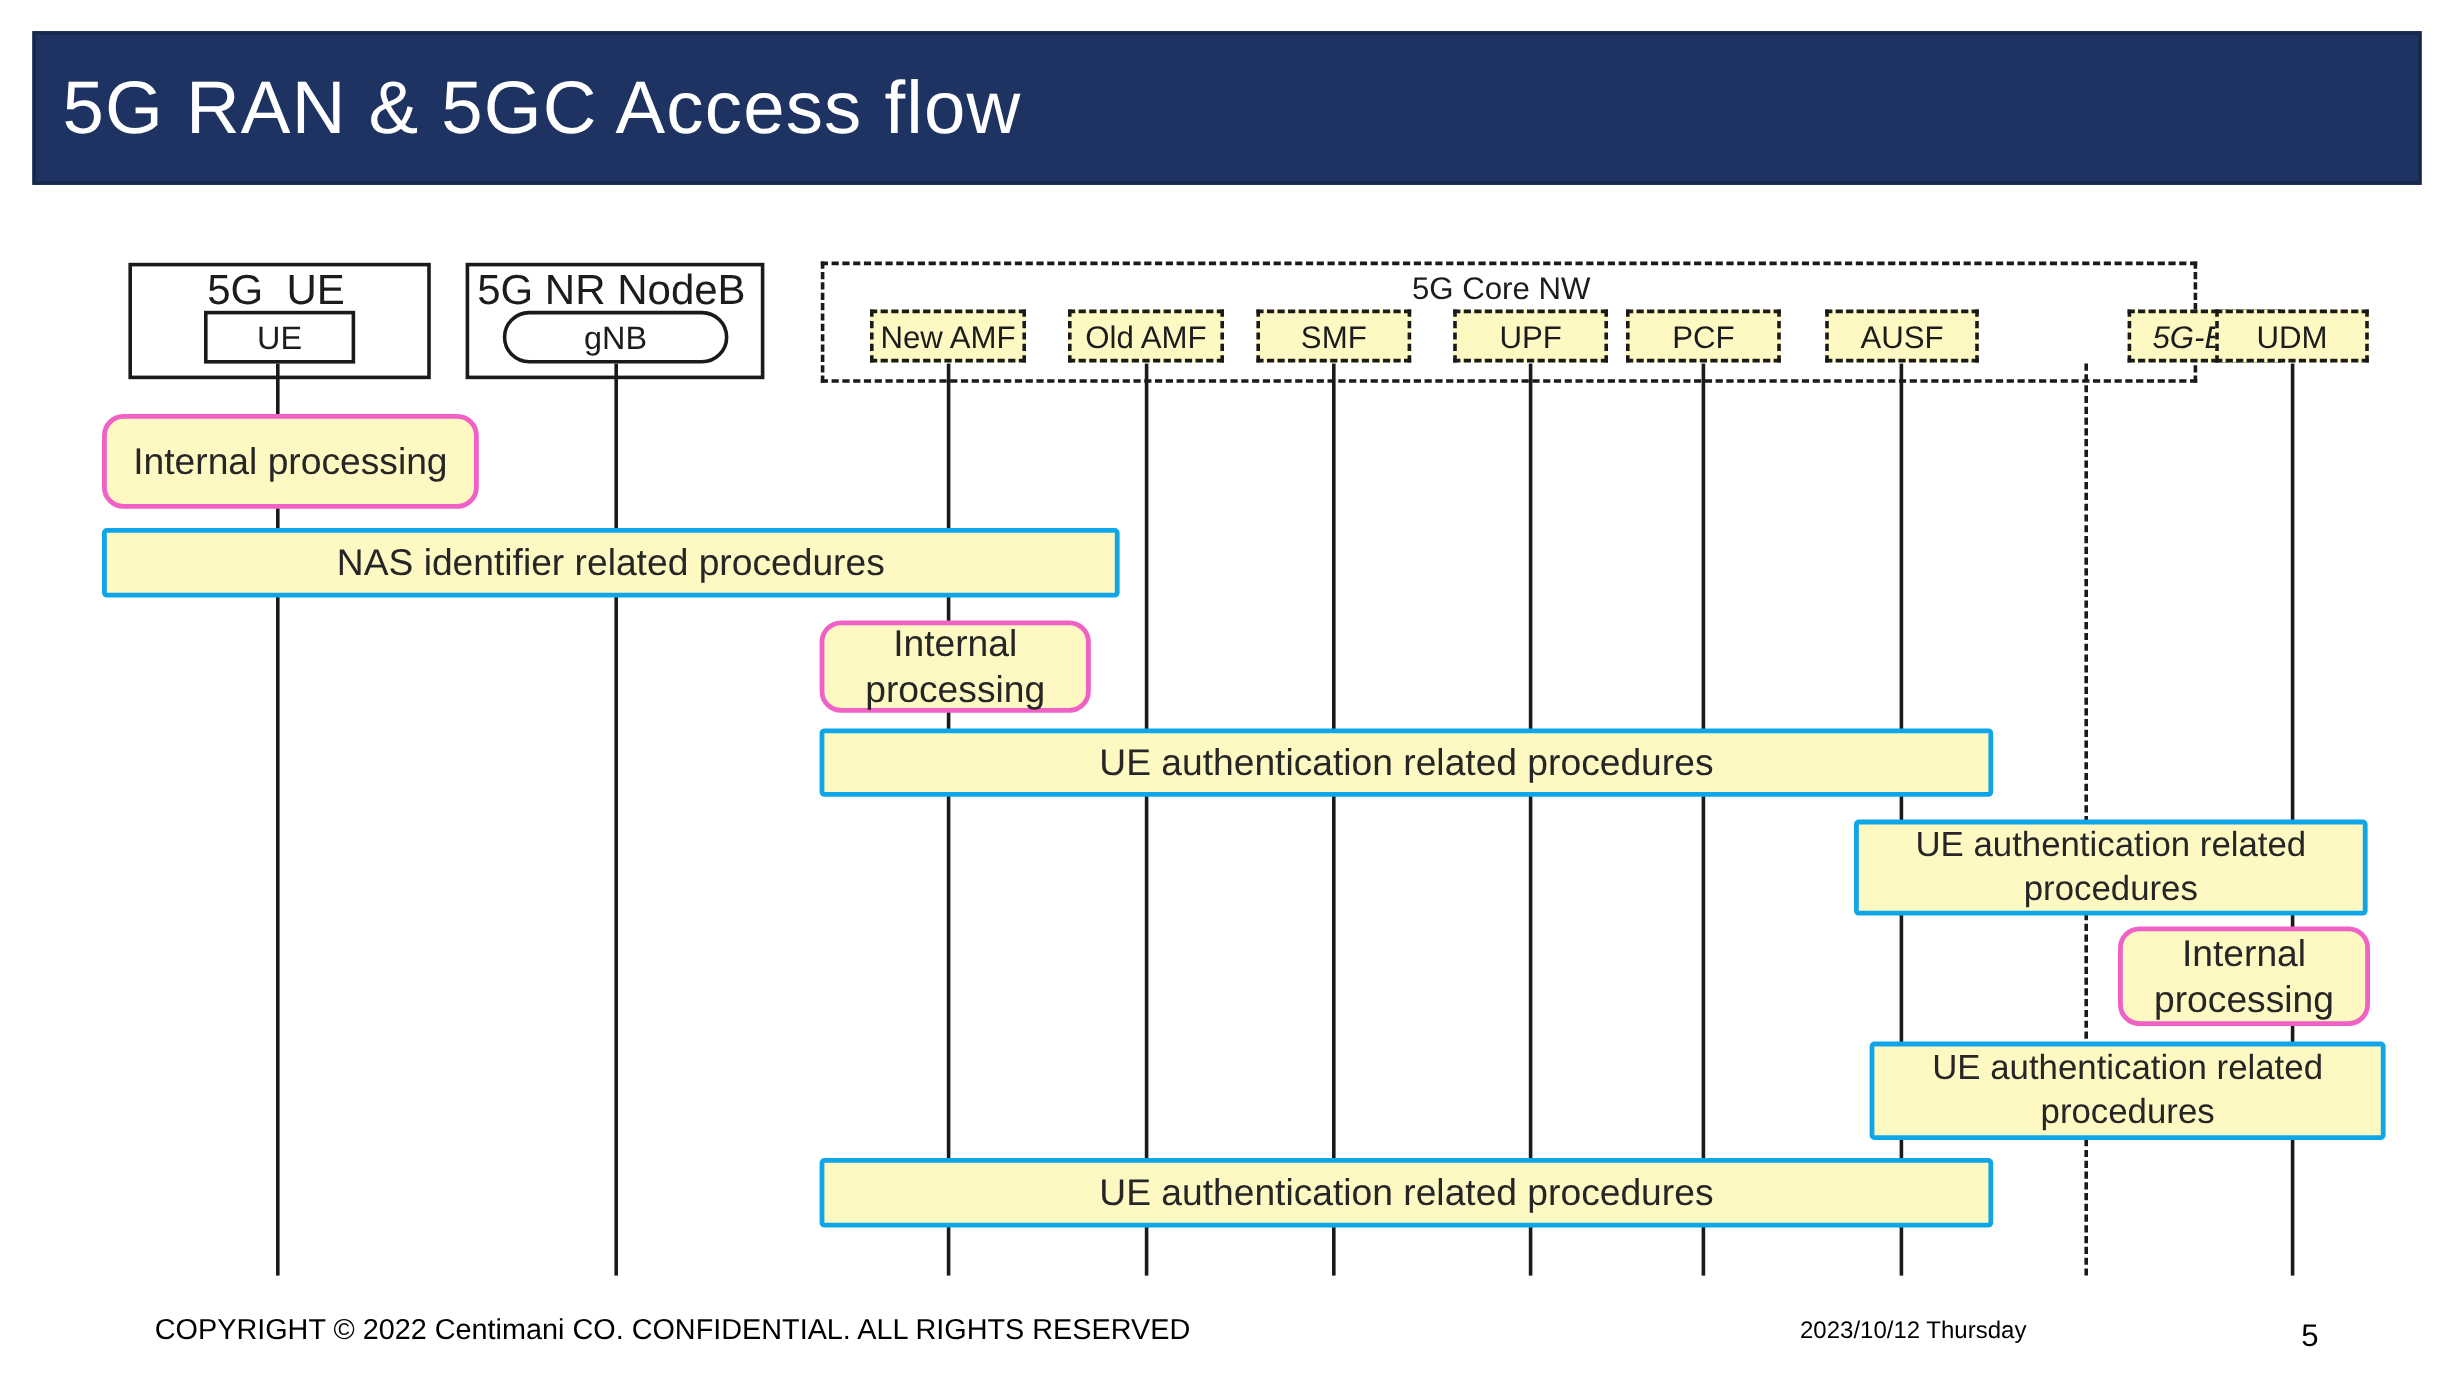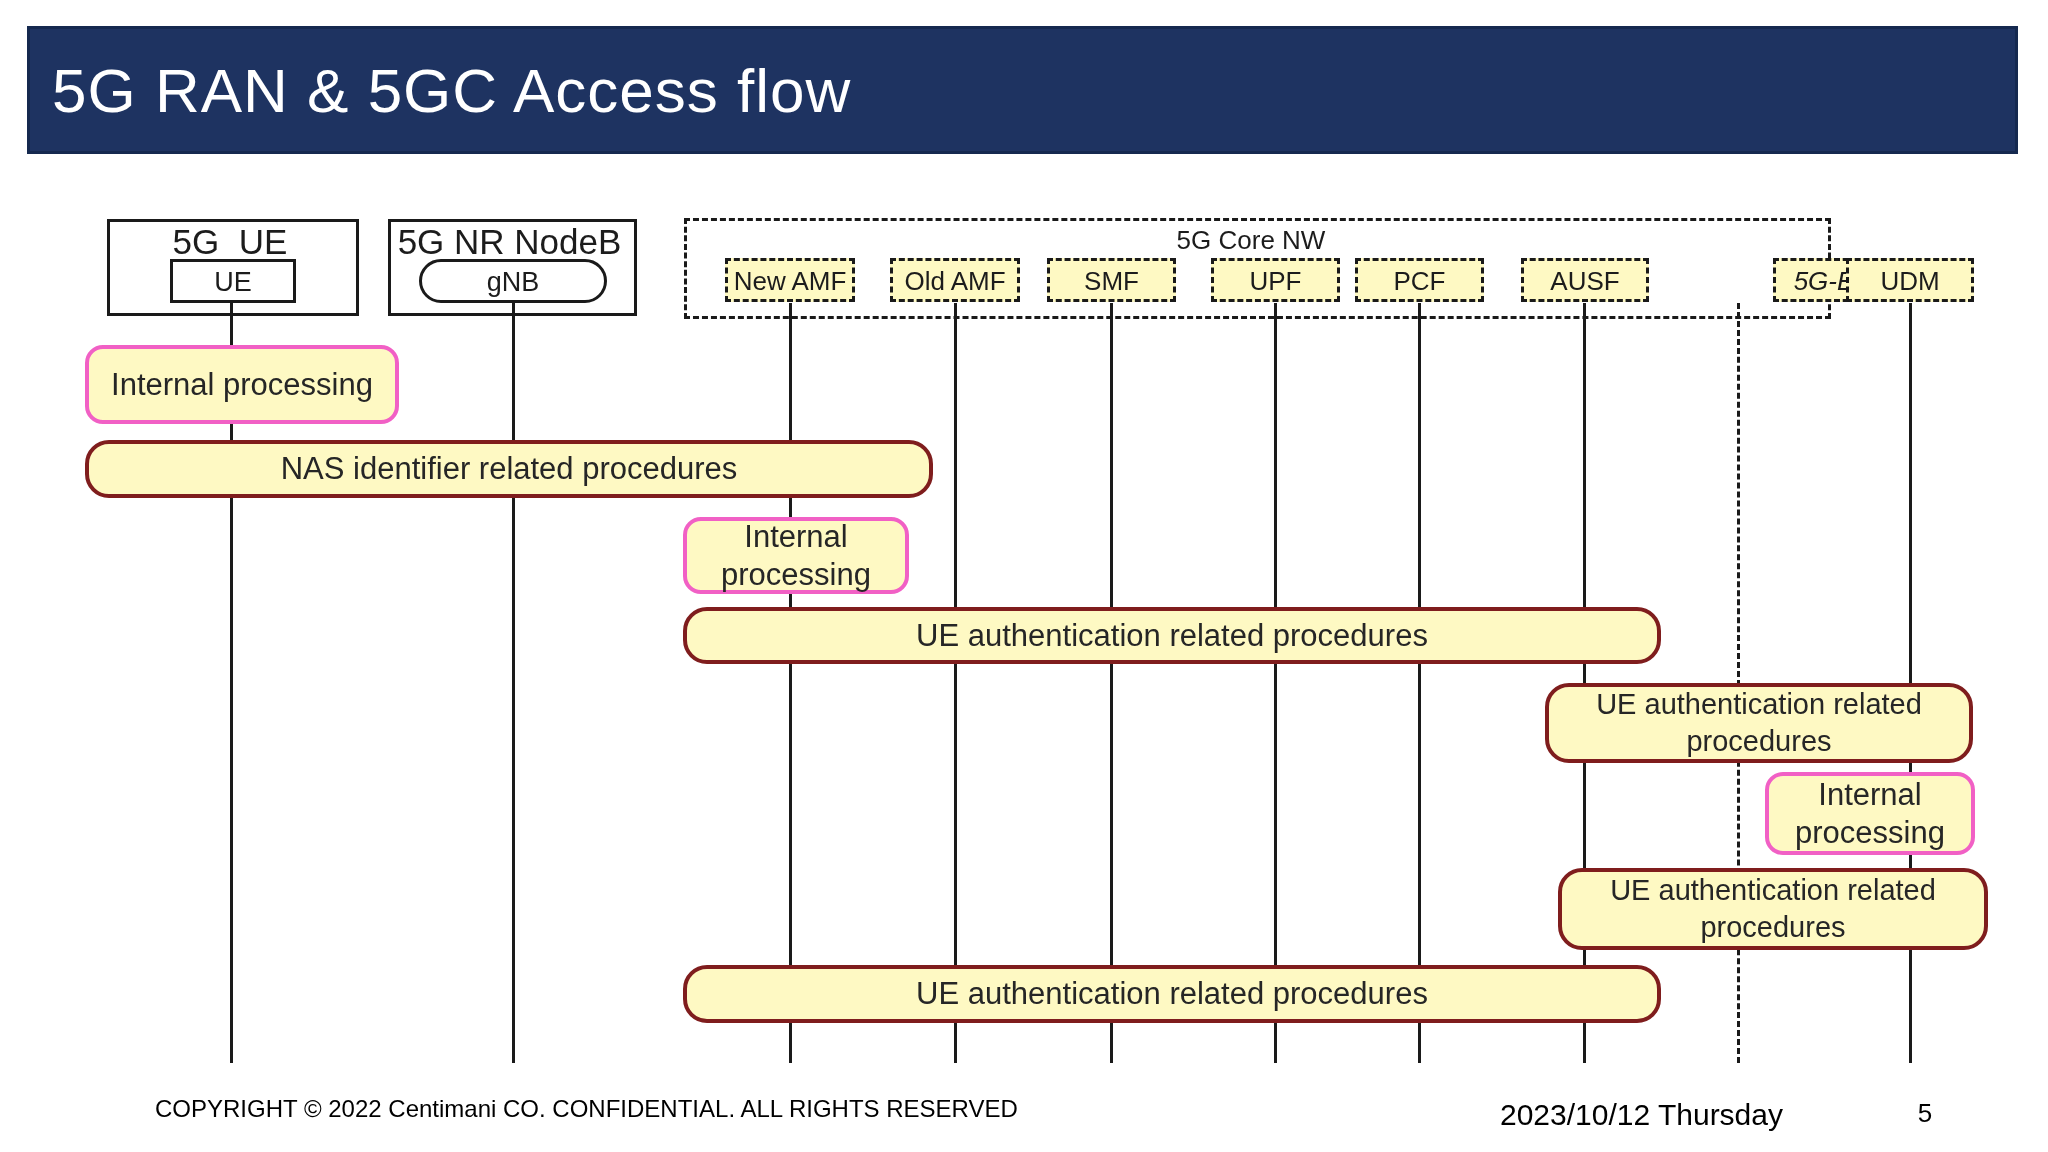--- a/index.html
+++ b/index.html
@@ -37,26 +37,26 @@
   .lifeline{width:3px;background:#1a1a1a;top:303px;height:760px;}
   .lifeline-dashed{
     width:0;background:none;border-left:3px dashed #1a1a1a;
     top:303px;height:760px;
   }
   
   .msg{
     background:#fef9c3;display:flex;align-items:center;justify-content:center;
     text-align:center;color:#262626;
   }
-  .msg-orange{border:4px solid #7f1d1d;border-radius:24px;font-size:31px;}
+  .msg-orange{border:4px solid #0ea5e9;border-radius:4px;font-size:31px;}
   .msg-pink{border:4px solid #F160C5;border-radius:18px;font-size:31px;line-height:38px;}
   .msg-2line{font-size:29px;line-height:37px;}
   
   .copyright{font-size:24px;color:#000000;white-space:nowrap;}
-  .footer-date{font-size:30px;color:#000000;white-space:nowrap;}
+  .footer-date{font-size:20px;color:#000000;white-space:nowrap;}
   .footer-page{font-size:26px;color:#000000;text-align:center;}
 </style>
 </head>
 <body>
 
 <div class="abs titlebar">
   <div class="title">5G RAN &amp; 5GC Access flow</div>
 </div>
 
 <div class="abs entity-outer" style="left:107px;top:219px;width:246px;height:91px;"></div>
@@ -116,15 +116,15 @@
 </div>
 
 <div class="abs msg msg-orange msg-2line" style="left:1558px;top:868px;width:422px;height:74px;">
   <span>UE authentication related procedures</span>
 </div>
 
 <div class="abs msg msg-orange" style="left:683px;top:965px;width:970px;height:50px;">
   <span>UE authentication related procedures</span>
 </div>
 
-<div class="abs copyright" style="left:129px;top:1095px;margin-left:26px;">COPYRIGHT © 2022 Centimani CO. CONFIDENTIAL. ALL RIGHTS RESERVED</div>
+<div class="abs copyright" style="left:129px;top:1095px;">COPYRIGHT © 2022 Centimani CO. CONFIDENTIAL. ALL RIGHTS RESERVED</div>
 <div class="abs footer-date" style="left:1500px;top:1098px;">2023/10/12 Thursday</div>
 <div class="abs footer-page" style="left:1900px;top:1098px;width:50px;">5</div>
 
 </body></html>

